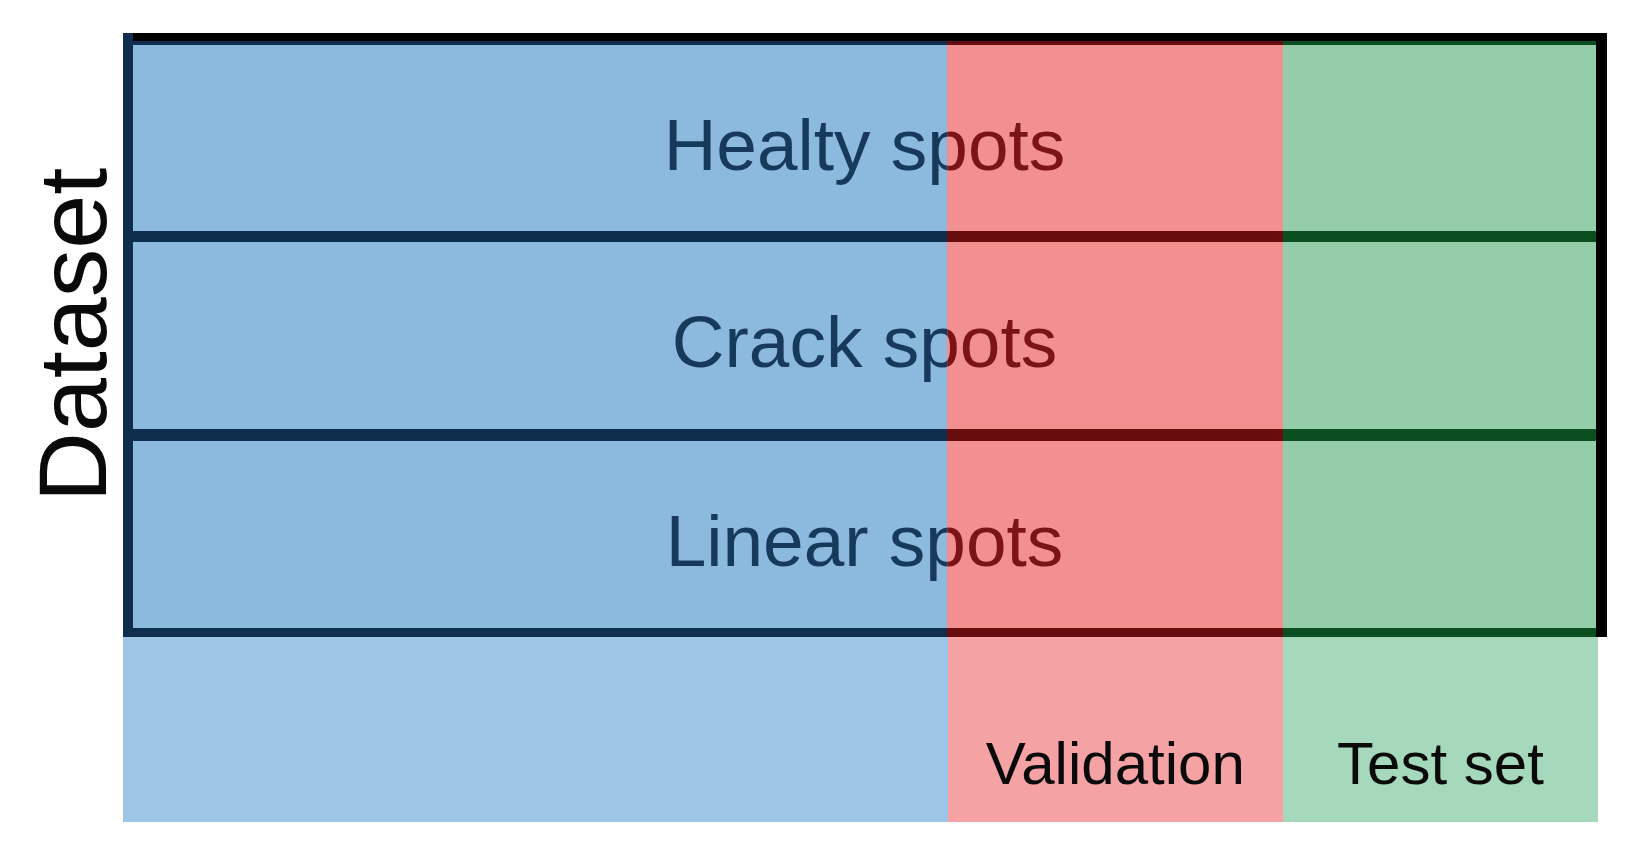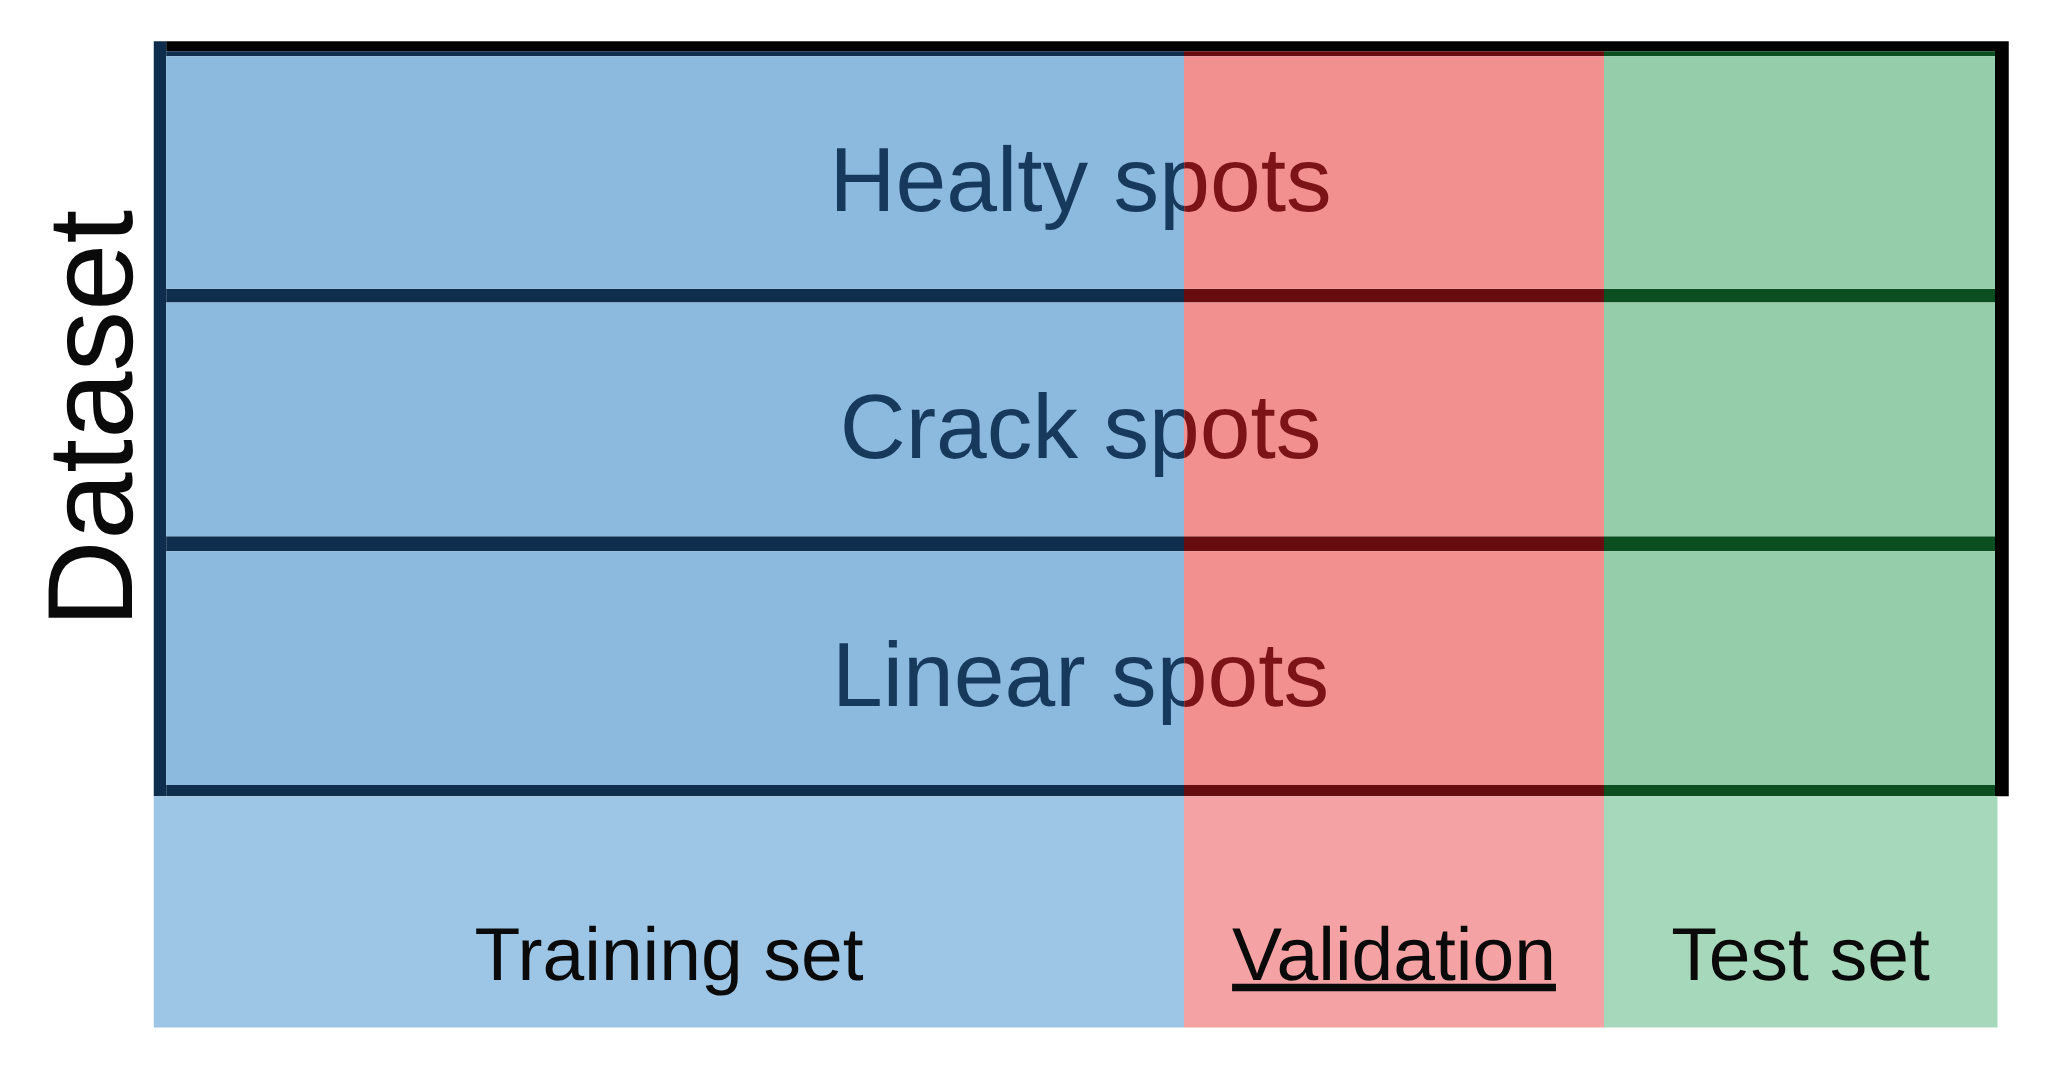--- a/index.html
+++ b/index.html
@@ -64,21 +64,21 @@
       var(--val-band) 55.90% 78.64%,
       var(--test-band) 78.64% 100%);
   }
   .band-cell{
     position:absolute; top:0; bottom:0;
     display:flex; flex-direction:column; justify-content:flex-end; align-items:center;
     padding-bottom:16px; box-sizing:border-box;
     color:var(--label-text); font-size:60px; line-height:1.38; text-align:center;
   }
   .band-cell.training{left:0; width:55.90%;}
-  .band-cell.validation{left:55.90%; width:22.74%;text-decoration:underline;}
+  .band-cell.validation{left:55.90%; width:22.74%;}
   .band-cell.test{left:78.64%; width:21.36%;}
   .band-line{white-space:nowrap;}
 </style>
 </head>
 <body>
 
 <div class="canvas">
 
   <div class="dataset-label">Dataset</div>
 
@@ -102,23 +102,20 @@
 
     <div class="row r3">
       <div class="row-text navy">Linear spots</div>
       <div class="row-text maroon">Linear spots</div>
     </div>
 
     <div class="bottom-border colbar-dark"></div>
   </div>
 
   <div class="band">
-    <div class="band-cell training">
-      <div class="band-line">Training set</div>
-    </div>
     <div class="band-cell validation">
       <div class="band-line">Validation</div>
     </div>
     <div class="band-cell test">
       <div class="band-line">Test set</div>
     </div>
   </div>
 
 </div>
 

